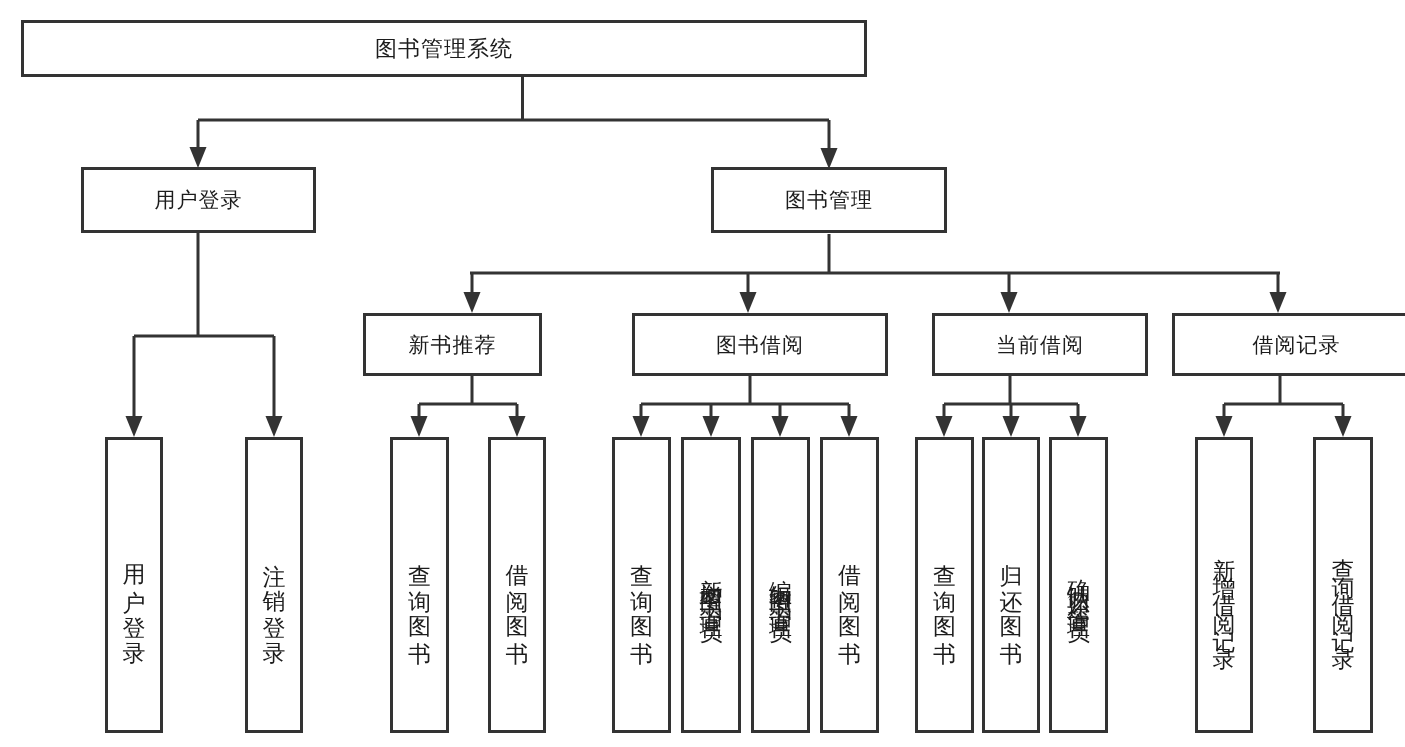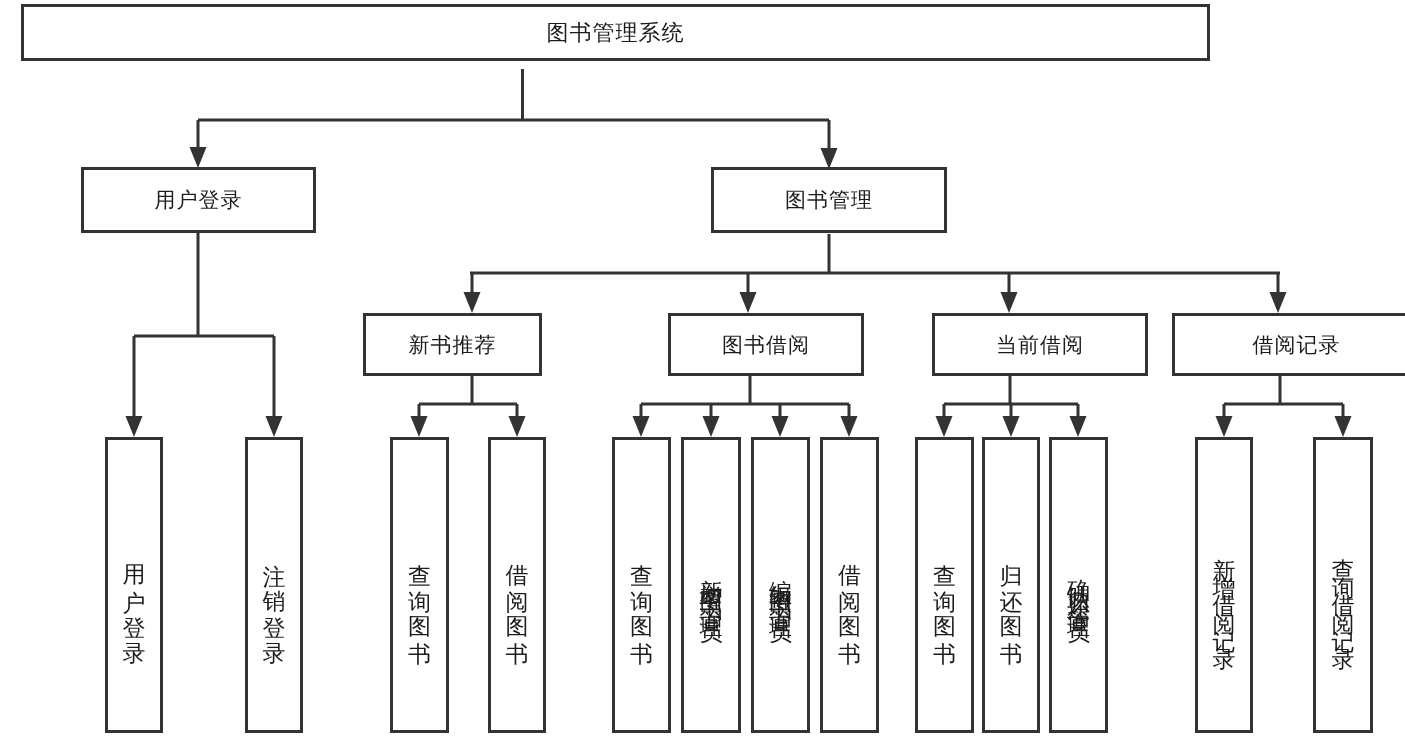--- a/index.html
+++ b/index.html
@@ -7,21 +7,21 @@
   .canvas {
     position:relative; width:1405px; height:747px; background:var(--bg);
     font-family:"Liberation Sans","DejaVu Sans",sans-serif; color:var(--text);
     overflow:hidden;
   }
   .node {
     position:absolute; box-sizing:border-box; border:3px solid var(--line);
     background:var(--bg); display:flex; align-items:center; justify-content:center;
     text-align:center;
   }
-  .node-root  { left:21px;  top:4px;  width:1189px; height:57px; font-size:22px; letter-spacing:1px; }
+  .node-root  { left:21px;  top:20px;  width:846px; height:57px; font-size:22px; letter-spacing:1px; }
   .node-l2    { height:66px; font-size:21px; letter-spacing:1px; }
   .node-l3    { top:313px; height:63px; font-size:21px; letter-spacing:1px; }
   .leaf       { top:437px; height:296px; }
   .vtext {
     writing-mode:vertical-rl; text-orientation:mixed;
     font-size:23px; line-height:1; white-space:nowrap;
   }
   .ls4 { letter-spacing:26px; margin-bottom:-26px; }
   .ls6 { letter-spacing:18px; margin-bottom:-18px; }
   .ls9 { letter-spacing:6px;  margin-bottom:-6px;  }
@@ -88,21 +88,21 @@
   <div class="node node-l2" style="left:81px; top:167px; width:235px;">
     <span>用户登录</span>
   </div>
   <div class="node node-l2" style="left:711px; top:167px; width:236px;text-align:right;">
     <span>图书管理</span>
   </div>
 
   <div class="node node-l3" style="left:363px; width:179px;">
     <span>新书推荐</span>
   </div>
-  <div class="node node-l3" style="left:668px; width:196px;">
+  <div class="node node-l3" style="left:632px; width:256px;">
     <span>图书借阅</span>
   </div>
   <div class="node node-l3" style="left:902px; width:216px;margin-left:30px;">
     <span>当前借阅</span>
   </div>
   <div class="node node-l3" style="left:1172px; width:249px;">
     <span>借阅记录</span>
   </div>
 
   <div class="node leaf" style="left:105px; width:58px;">

